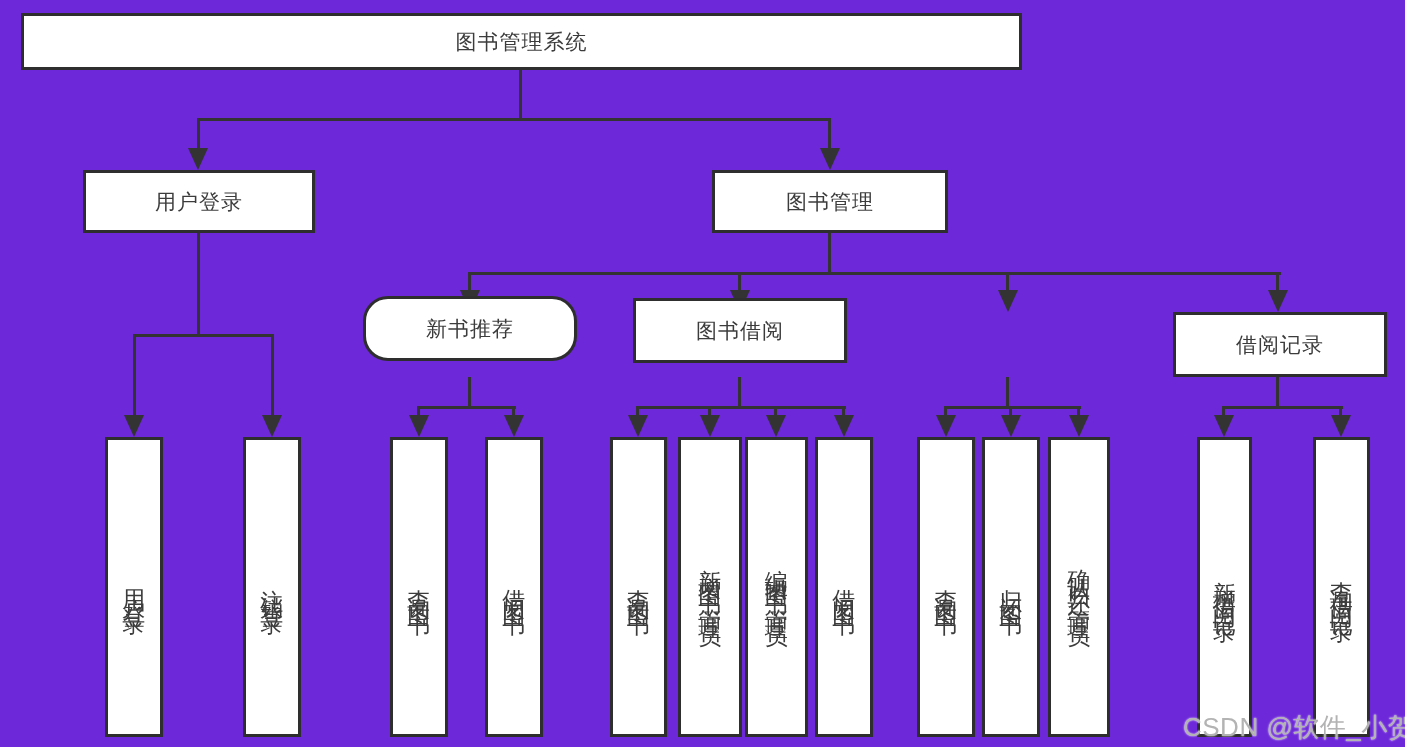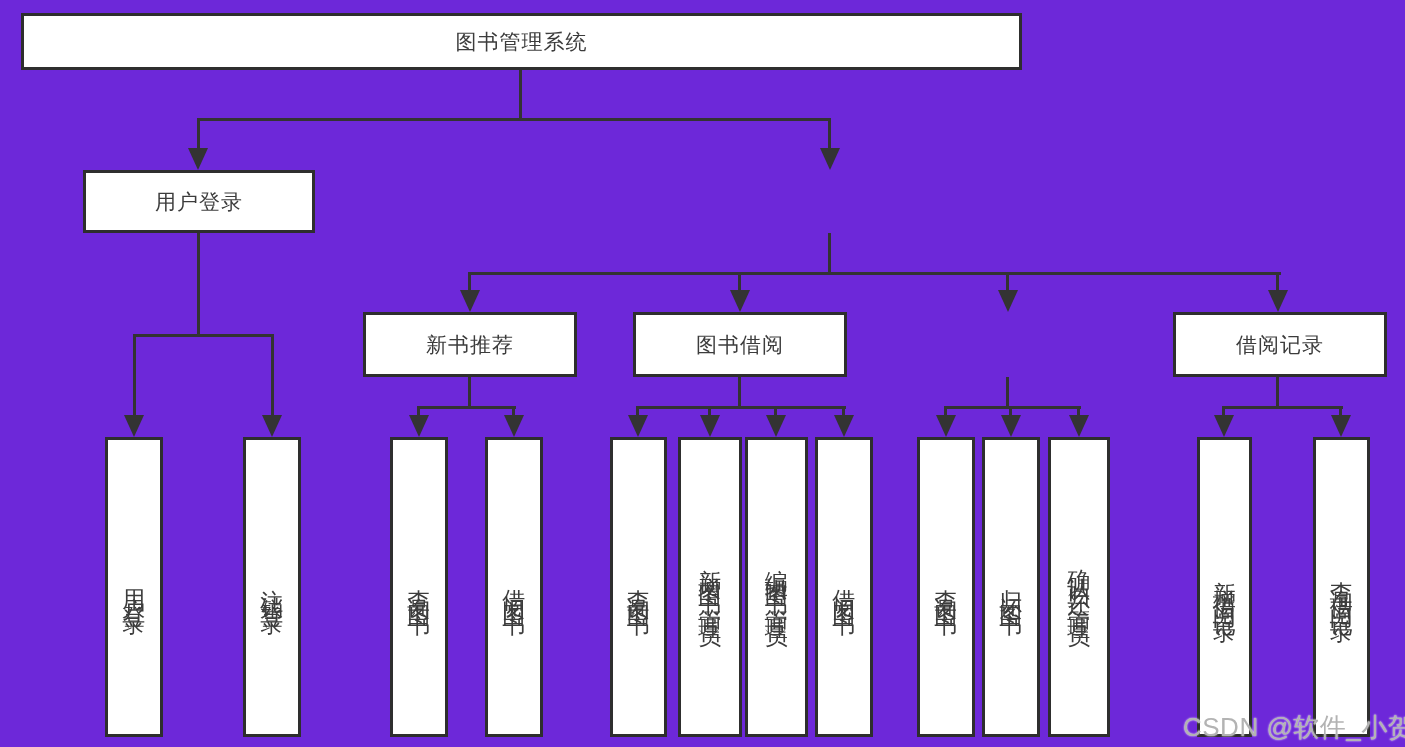--- a/index.html
+++ b/index.html
@@ -43,43 +43,46 @@
   <div class="vline" style="left:519px;top:70px;height:51px;"></div>
   <div class="hline" style="left:197px;top:118px;width:634px;"></div>
   <div class="vline" style="left:197px;top:118px;height:32px;"></div>
   <div class="arrowhead" style="left:188px;top:148px;"></div>
   <div class="vline" style="left:828px;top:118px;height:32px;"></div>
   <div class="arrowhead" style="left:820px;top:148px;"></div>
 
   <div class="box" style="left:83px;top:170px;width:232px;height:63px;">
     <span>用户登录</span>
   </div>
+  <div class="box" style="left:712px;top:170px;width:236px;height:63px;">
+    <span>图书管理</span>
+  </div>
 
   <div class="vline" style="left:197px;top:233px;height:102px;"></div>
   <div class="hline" style="left:133px;top:334px;width:141px;"></div>
   <div class="vline" style="left:133px;top:334px;height:82px;"></div>
   <div class="arrowhead" style="left:124px;top:415px;"></div>
   <div class="vline" style="left:271px;top:334px;height:82px;"></div>
   <div class="arrowhead" style="left:262px;top:415px;"></div>
 
   <div class="vline" style="left:828px;top:233px;height:41px;"></div>
   <div class="hline" style="left:468px;top:272px;width:813px;"></div>
   <div class="vline" style="left:468px;top:272px;height:20px;"></div>
   <div class="arrowhead" style="left:460px;top:290px;"></div>
   <div class="vline" style="left:738px;top:272px;height:20px;"></div>
   <div class="arrowhead" style="left:730px;top:290px;"></div>
   <div class="vline" style="left:1006px;top:272px;height:20px;"></div>
   <div class="arrowhead" style="left:998px;top:290px;"></div>
   <div class="vline" style="left:1276px;top:272px;height:20px;"></div>
   <div class="arrowhead" style="left:1268px;top:290px;"></div>
 
-  <div class="box" style="left:363px;top:312px;width:214px;height:65px;">
+  <div class="box" style="left:363px;top:296px;width:214px;height:65px;border-radius:25px;">
     <span>新书推荐</span>
   </div>
-  <div class="box" style="left:633px;top:312px;width:214px;height:65px;justify-content:center;">
+  <div class="box" style="left:633px;top:298px;width:214px;height:65px;justify-content:center;">
     <span>图书借阅</span>
   </div>
   <div class="box" style="left:1173px;top:312px;width:214px;height:65px;">
     <span>借阅记录</span>
   </div>
 
   <div class="vline" style="left:468px;top:377px;height:31px;"></div>
   <div class="hline" style="left:417px;top:406px;width:99px;"></div>
   <div class="vline" style="left:417px;top:406px;height:11px;"></div>
   <div class="arrowhead" style="left:409px;top:415px;"></div>

